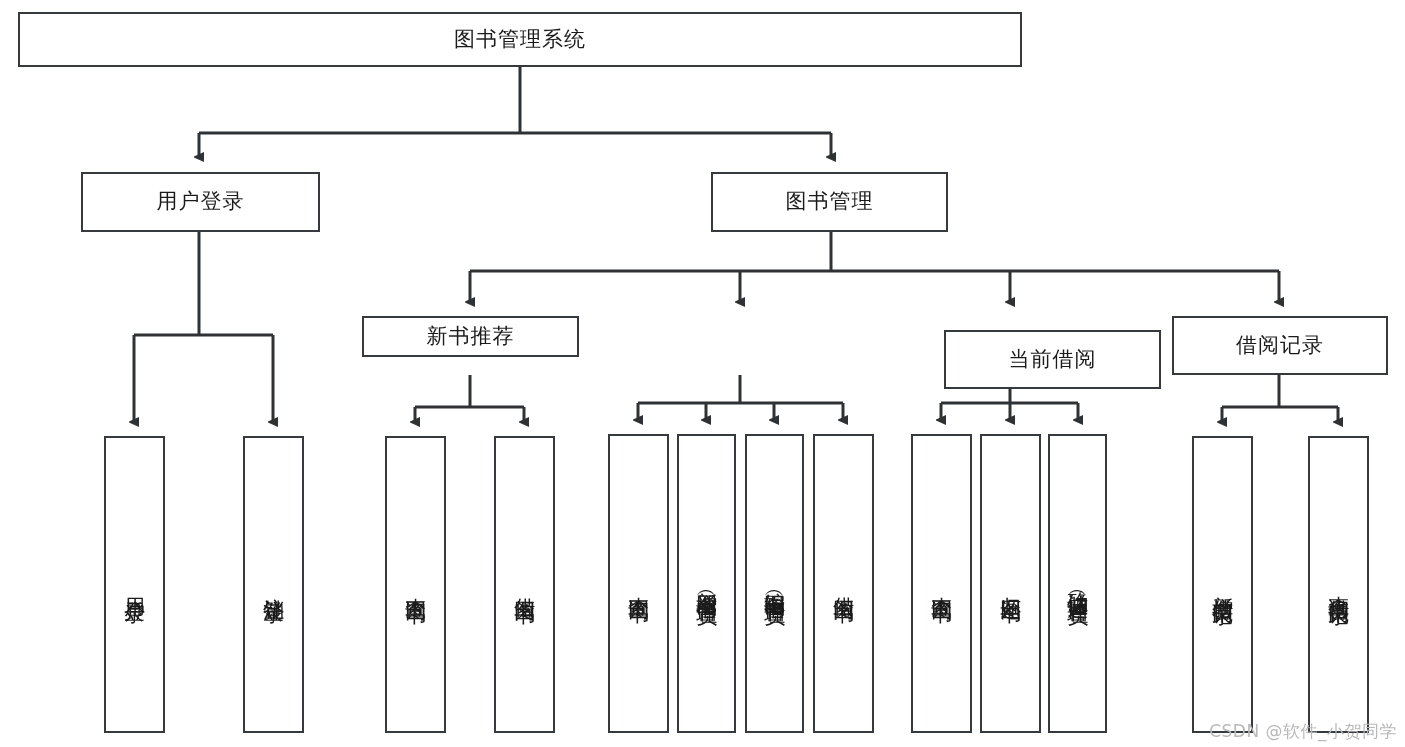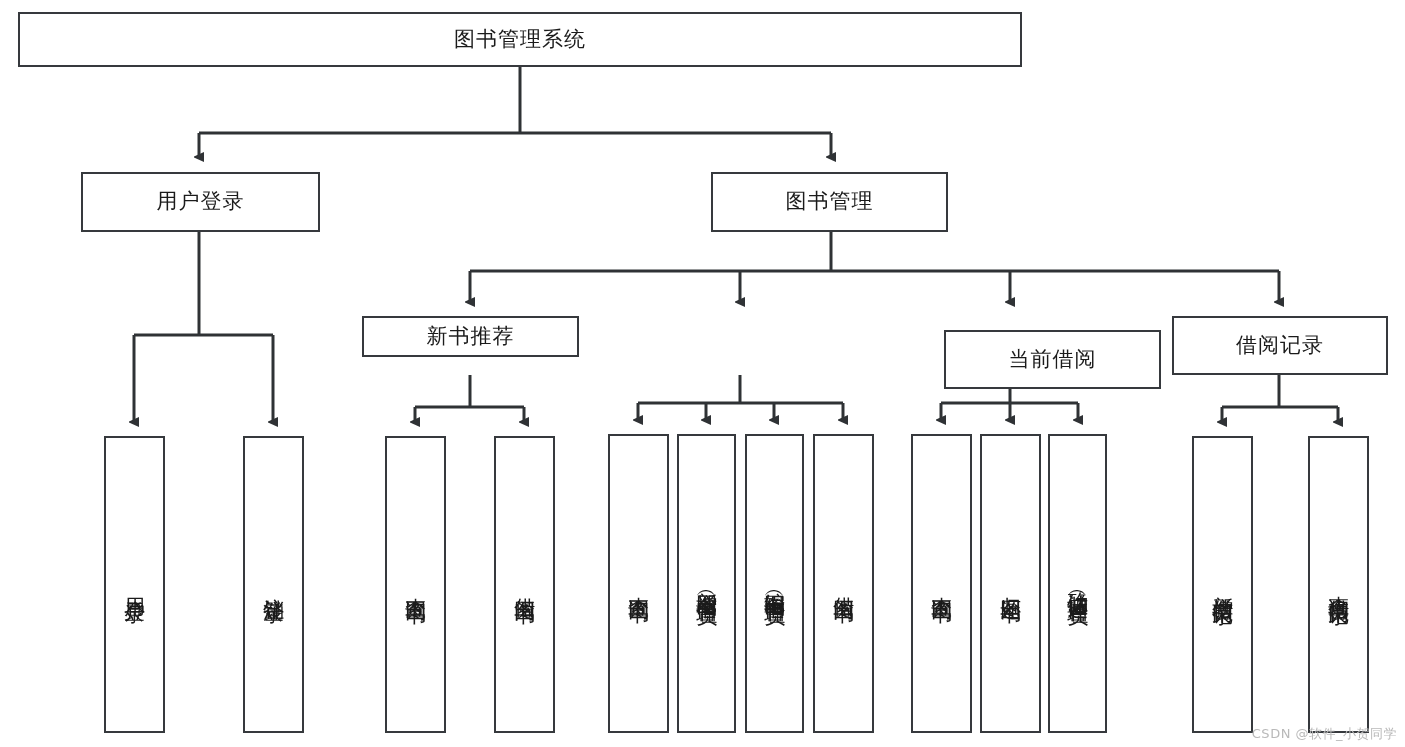--- a/index.html
+++ b/index.html
@@ -57,21 +57,21 @@
     text-align: center;
   }
   .node.vertical .node-label {
     writing-mode: vertical-rl;
     text-orientation: upright;
   }
   #watermark {
     position: absolute;
     right: 8px;
     bottom: 4px;
-    font-size: 13px;
+    font-size: 17px;
     color: #b9b9b9;
     letter-spacing: 0.5px;
     white-space: nowrap;
     user-select: none;
   }
 </style>
 </head>
 <body>
 
 <div id="diagram-root">

